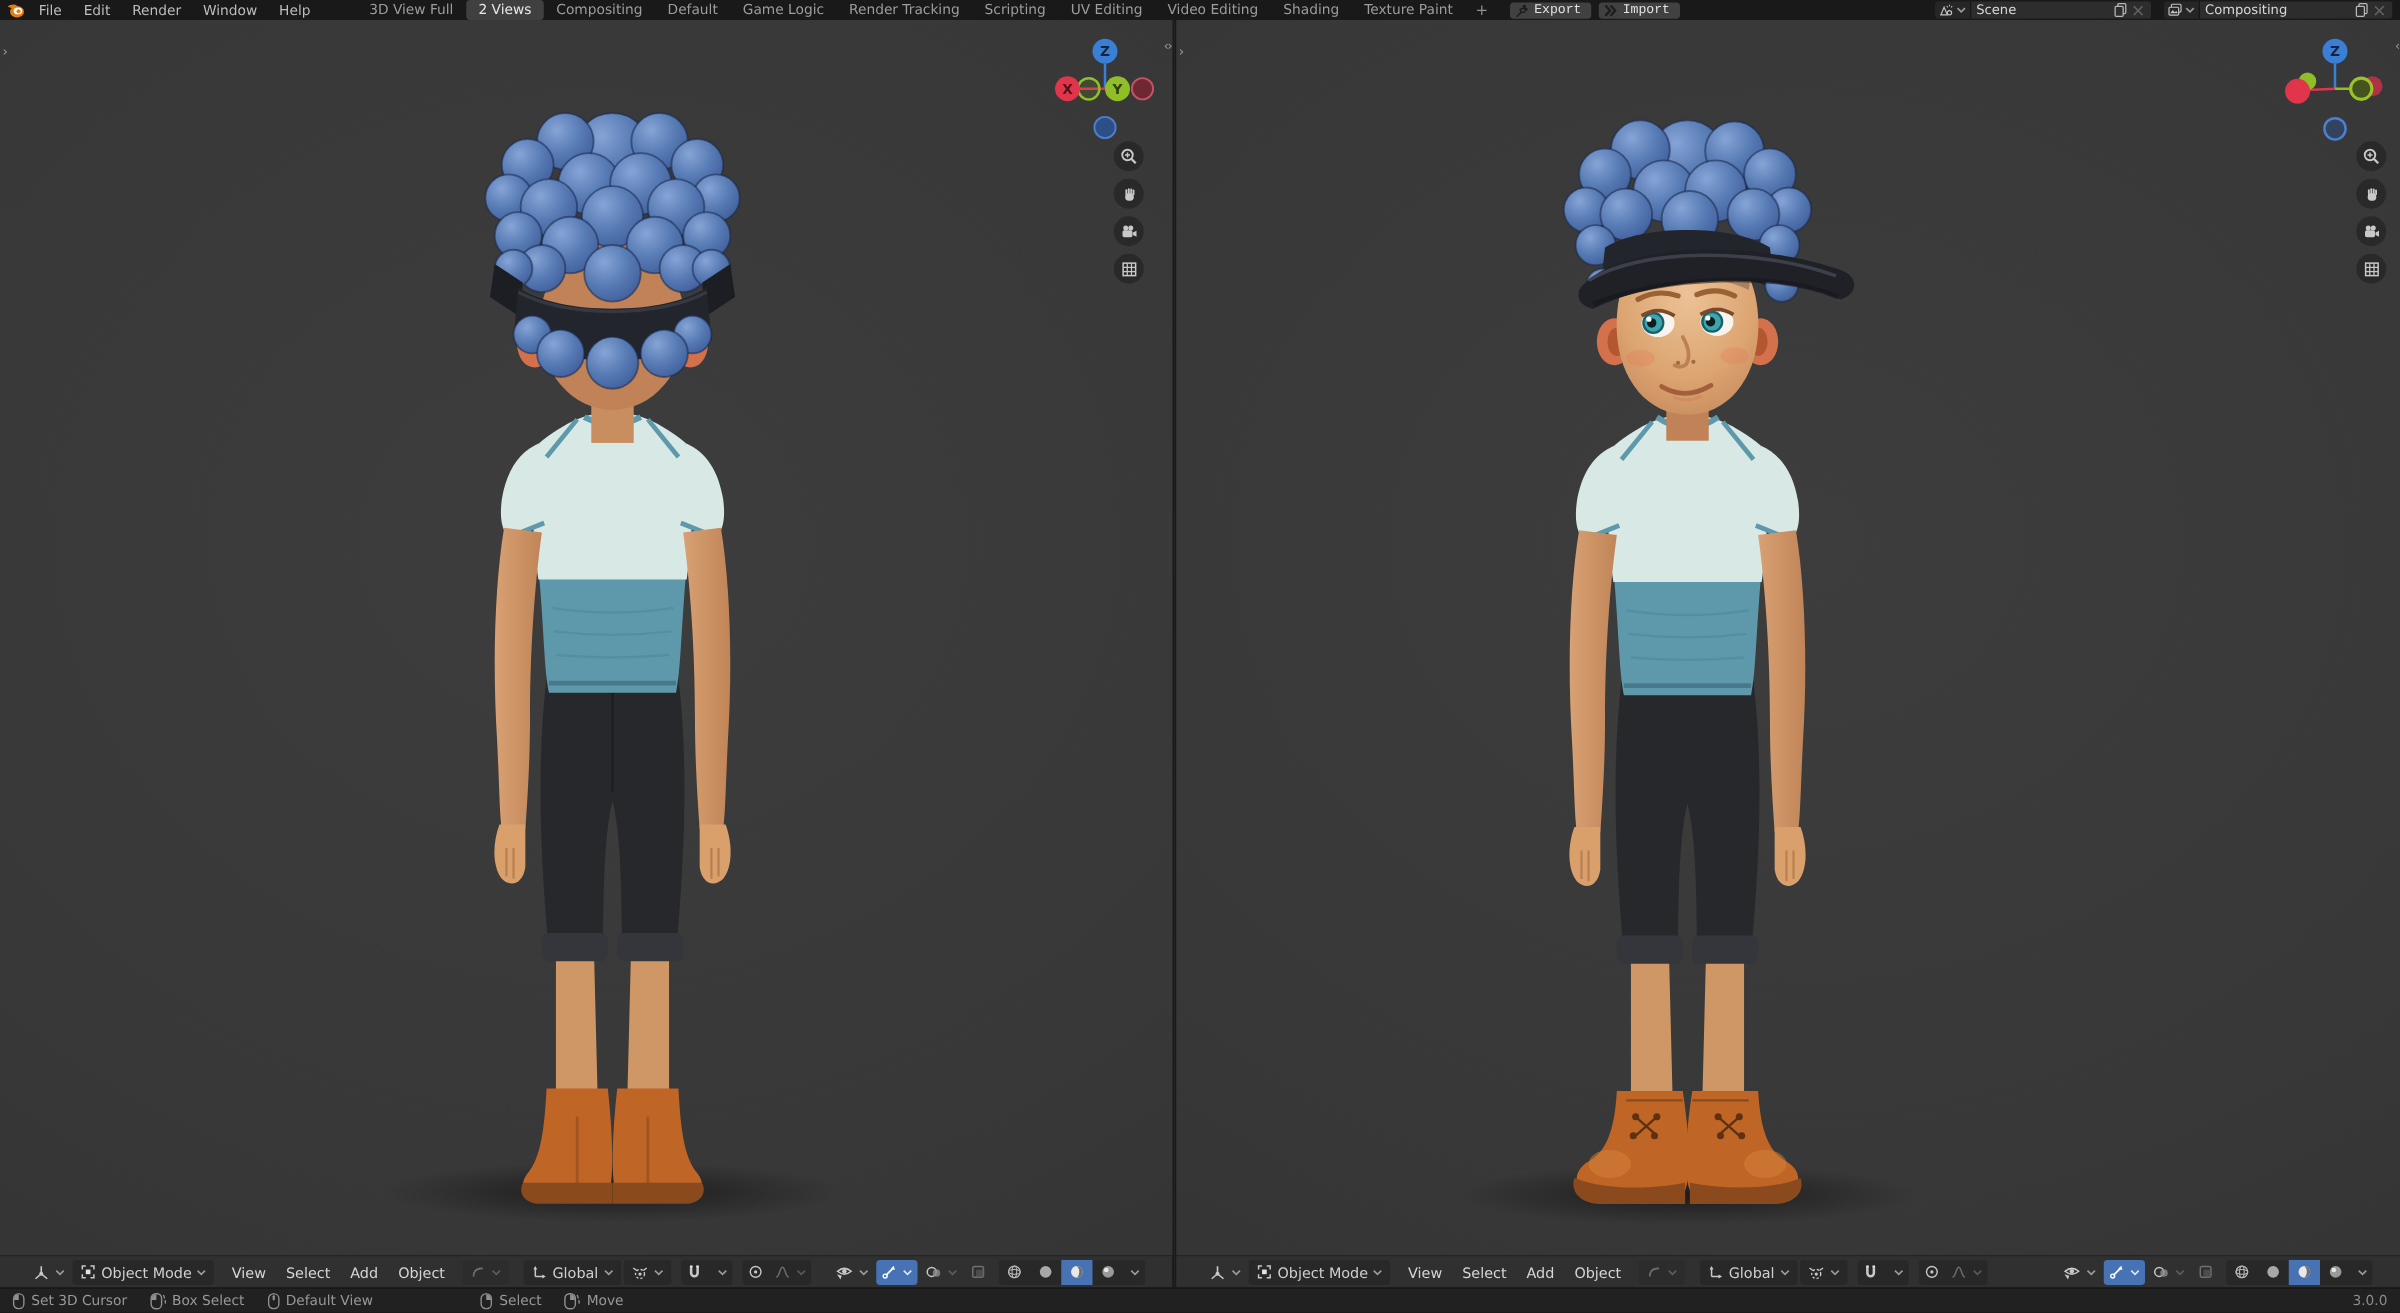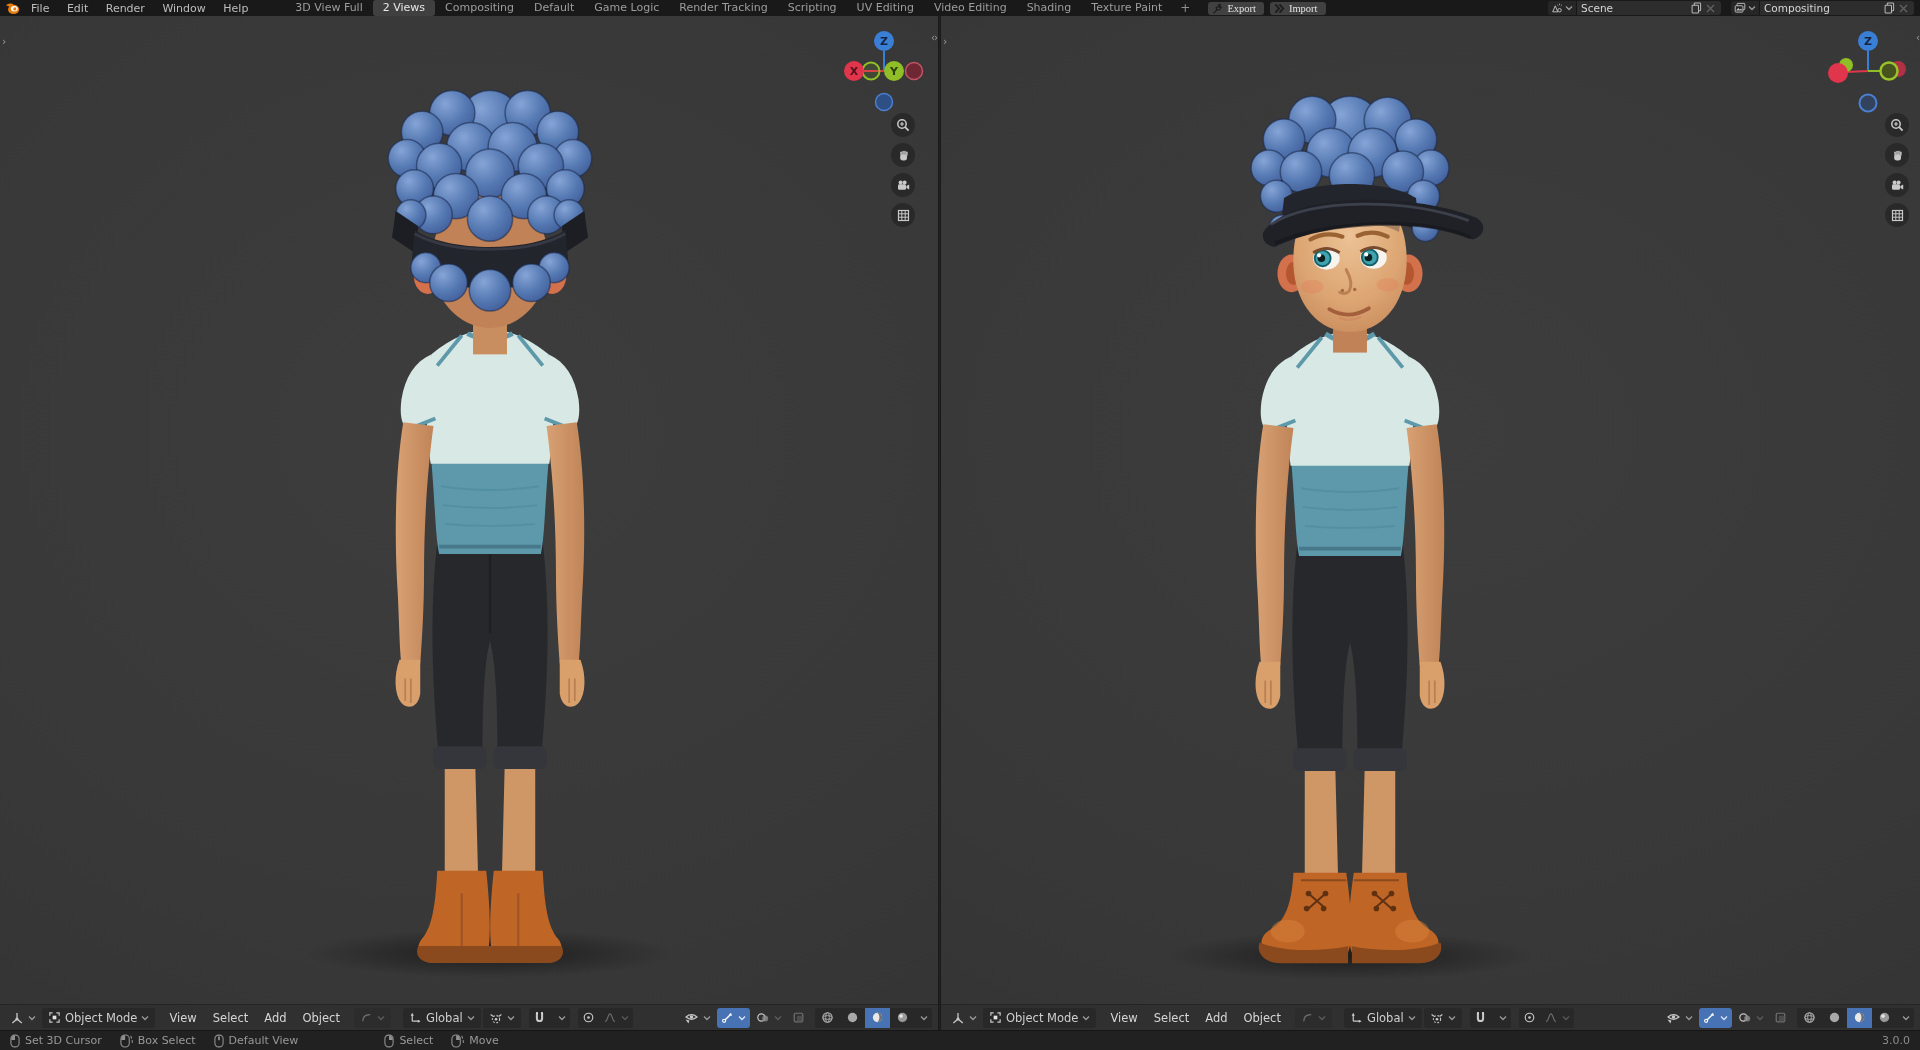--- a/index.html
+++ b/index.html
@@ -11,21 +11,21 @@
   .topbar { height:16px; background:var(--topbar-bg,#191919); display:flex; align-items:center;
     font-size:11px; color:#bdbdbd; padding:0 6px 0 4px; flex:0 0 16px; }
   .logo { width:16px; height:14px; display:flex; align-items:center; justify-content:center; margin-right:4px; }
   .menus span { padding:0 7px; cursor:default; }
   .tabs { display:flex; align-items:center; margin-left:30px; height:16px; }
   .tab { padding:0 10px; height:16px; line-height:16px; color:#9d9d9d; white-space:nowrap; }
   .tab.active { background:#404040; color:#e8e8e8; border-radius:3px; }
   .tab.add { color:#8f8f8f; font-size:12px; padding:0 8px; }
   .tb-buttons { display:flex; gap:6px; margin-left:10px; }
   .tb-btn { display:flex; align-items:center; gap:4px; background:#414141; border:none; border-radius:3px;
-    height:13px; padding:0 8px 0 4px; color:#e2e2e2; font-size:10.5px; font-family:Liberation Serif, serif; }
+    height:13px; padding:0 8px 0 4px; color:#e2e2e2; font-size:10.5px; font-family:Liberation Mono, monospace; }
   .spacer { flex:1; }
   .id-block { display:flex; align-items:center; height:14px; margin-left:10px; border-radius:3px; overflow:hidden; font-size:10.5px;justify-content:center; }
   .id-icon-seg { background:#262626; height:14px; display:flex; align-items:center; padding:0 3px; gap:2px; border-right:1px solid #161616; }
   .id-field { background:#2d2d2d; height:14px; display:flex; align-items:center; color:#d6d6d6; padding:0 4px; }
   .id-field .nm { width:108px; }
   .id-field .nm.wide { width:118px; }
   .id-mini { display:flex; align-items:center; padding:0 2px; }
   .dimicon { opacity:.38; }
 
   
@@ -47,21 +47,21 @@
   .navbtn { width:24px; height:24px; border-radius:50%; background:rgba(38,38,38,.82); border:none;
     display:flex; align-items:center; justify-content:center; color:#c9c9c9; }
 
   
   .char { position:absolute; }
   .char-back { left:245px; top:58px; width:490px; height:915px; }
   .char-front { left:164px; top:60px; width:490px; height:915px; }
 
   
   .vp-header { height:26px; flex:0 0 26px; background:var(--header-bg,#303030); border-top:1px solid #242424;
-    display:flex; align-items:center; padding:0 6px; gap:2px; font-size:11.5px; color:#d2d2d2; }
+    display:flex; align-items:center; padding:0 22px; gap:2px; font-size:11.5px; color:#d2d2d2; }
   .hbtn { display:flex; align-items:center; gap:4px; background:transparent; border:none; color:#cfcfcf;
     font-size:11.5px; font-family:inherit; height:20px; padding:0 4px; border-radius:3px; }
   .hbtn.pill { background:#282828; padding:0 6px; }
   .hmenus { display:flex; align-items:center; margin:0 4px;justify-content:flex-end; }
   .hmenus span { padding:0 8px; color:#d6d6d6; }
   .hgroup { display:flex; align-items:center; background:#282828; border-radius:3px; height:20px; overflow:hidden; }
   .hgroup .hbtn { border-radius:0; }
   .hspacer { flex:1; }
   .dim { opacity:.42; }
   .hbtn.on { background:var(--accent-blue,#4772b3); color:#fff; }

